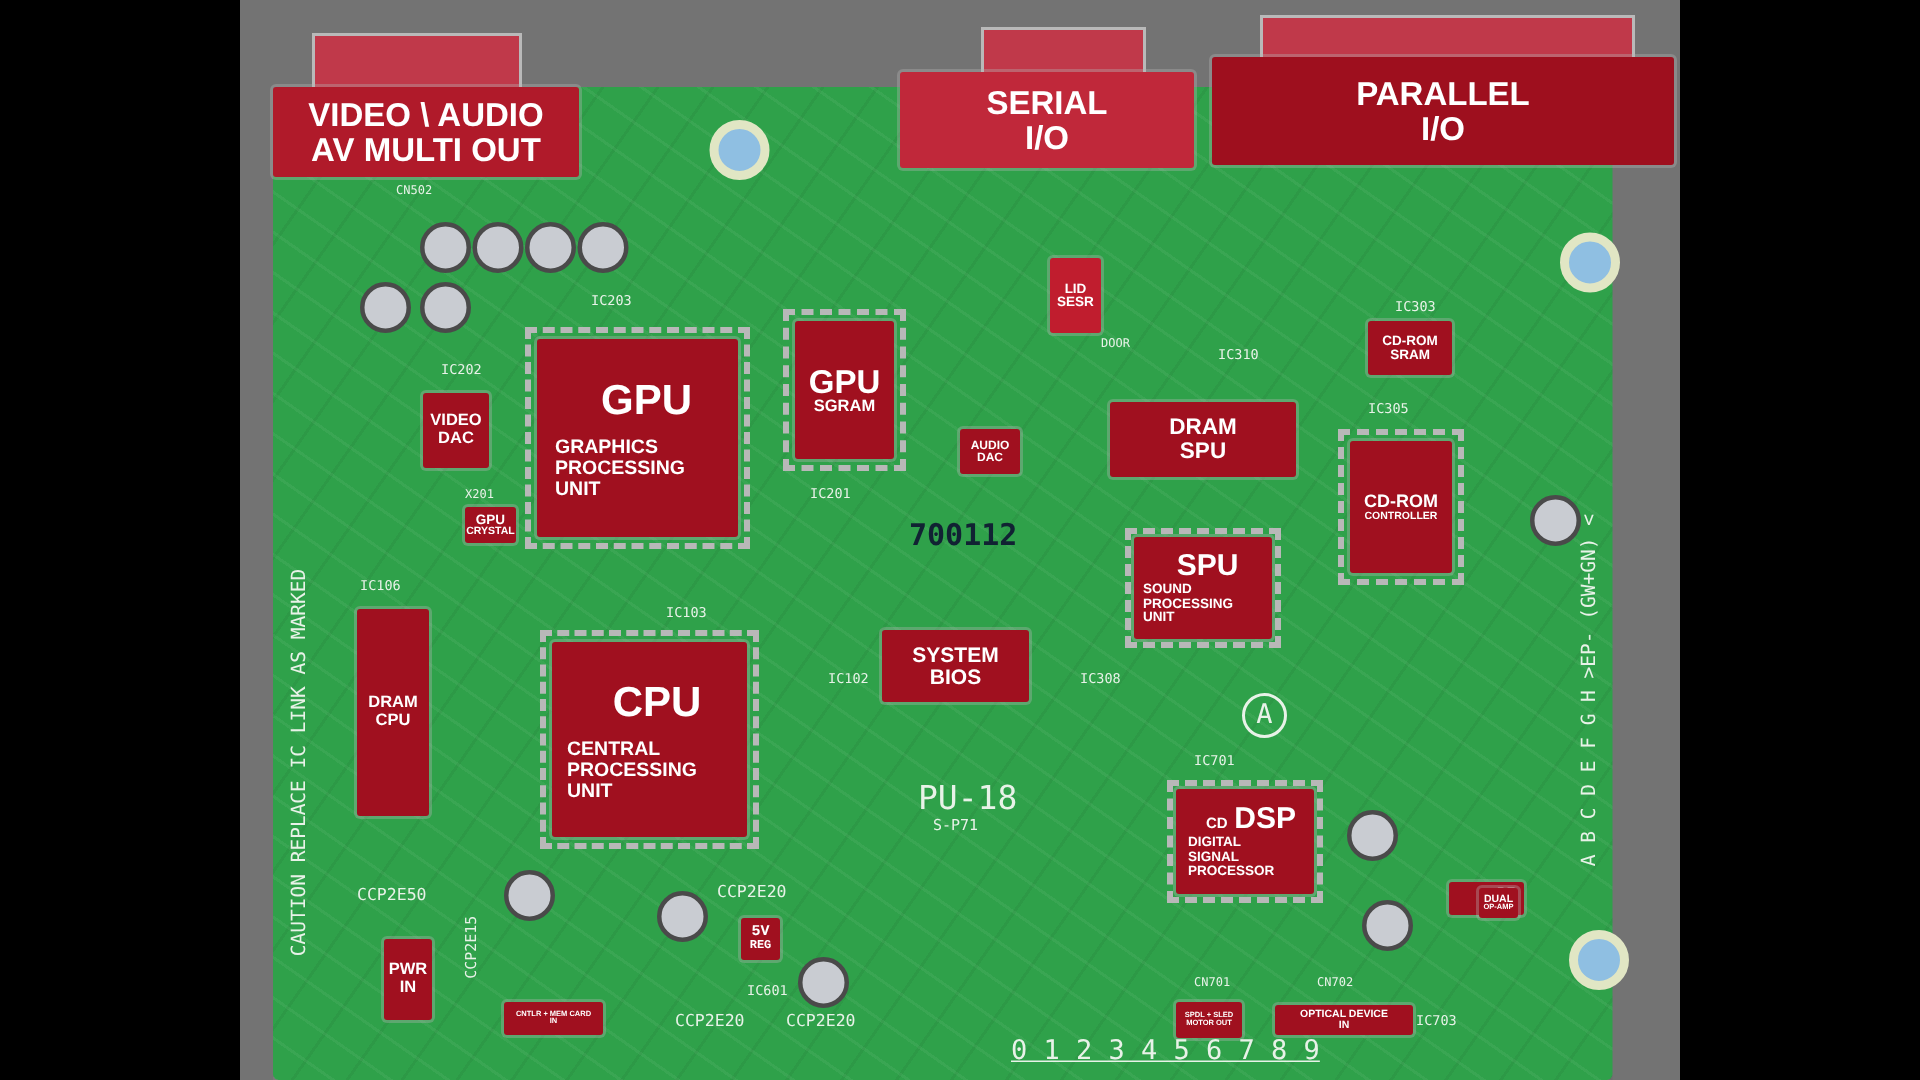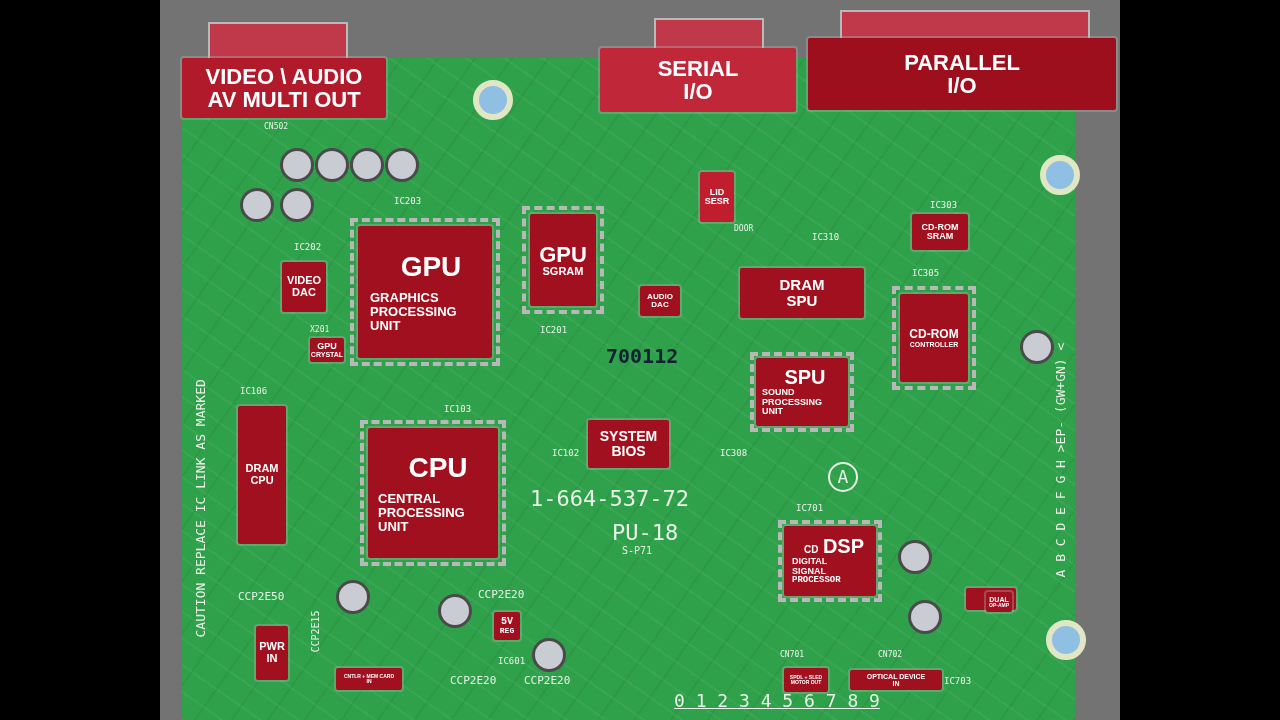--- a/index.html
+++ b/index.html
@@ -116,21 +116,21 @@
   </div>
 
   <div class="chip-pins" style="left:590px;top:352px;width:104px;height:80px;"></div>
   <div class="lbl" style="left:596px;top:358px;width:92px;height:68px;align-items:flex-start;padding-left:6px;">
     <span style="align-self:center;font-size:20px;">SPU</span>
     <span style="font-size:9px;">SOUND</span>
     <span style="font-size:9px;">PROCESSING</span>
     <span style="font-size:9px;">UNIT</span>
   </div>
 
-  <div class="lbl" style="left:428px;top:420px;width:81px;height:48px;font-size:14px;">
+  <div class="lbl" style="left:428px;top:420px;width:98px;height:48px;font-size:14px;">
     <span>SYSTEM</span>
     <span>BIOS</span>
   </div>
 
   <div class="lbl" style="left:78px;top:406px;width:48px;height:138px;font-size:11px;">
     <span>DRAM</span>
     <span>CPU</span>
   </div>
 
   <div class="chip-pins" style="left:200px;top:420px;width:146px;height:146px;"></div>
@@ -142,21 +142,21 @@
   </div>
 
   <div class="chip-pins" style="left:618px;top:520px;width:104px;height:82px;"></div>
   <div class="lbl" style="left:624px;top:526px;width:92px;height:70px;align-items:flex-start;padding-left:8px;">
     <div style="align-self:center;">
       <span style="font-size:10px;">CD</span>
       <span style="font-size:20px;">DSP</span>
     </div>
     <span style="font-size:9px;">DIGITAL</span>
     <span style="font-size:9px;">SIGNAL</span>
-    <span style="font-size:9px;font-family:Liberation Mono, monospace;">PROCESSOR</span>
+    <span style="font-size:9px;">PROCESSOR</span>
   </div>
 
   <div class="lbl" style="left:806px;top:588px;width:50px;height:22px;font-size:7px;padding-left:26px;">
     <span style="font-size:9px;">RF</span>
     <span>AMP</span>
   </div>
   <div class="lbl" style="left:826px;top:592px;width:26px;height:20px;font-size:5px;">
     <span style="font-size:7px;">DUAL</span>
     <span>OP-AMP</span>
   </div>
@@ -179,21 +179,20 @@
   <div class="lbl" style="left:624px;top:668px;width:44px;height:24px;font-size:5px;">
     <span>SPDL + SLED</span>
     <span>MOTOR OUT</span>
   </div>
 
   <div class="lbl" style="left:690px;top:670px;width:92px;height:20px;font-size:7px;">
     <span>OPTICAL DEVICE</span>
     <span>IN</span>
   </div>
 
-  <div class="silk" style="left:370px;top:486px;font-size:22px;">1-664-537-72</div>
   <div class="silk" style="left:452px;top:520px;font-size:22px;">PU-18</div>
   <div class="silk" style="left:462px;top:545px;font-size:10px;">S-P71</div>
   <div class="silk" style="left:446px;top:344px;font-size:20px;color:#123;font-weight:bold;">700112</div>
   <div class="silk" style="left:-110px;top:480px;font-size:13px;transform:rotate(-90deg);width:300px;">CAUTION REPLACE IC LINK AS MARKED</div>
   <div class="silk" style="left:730px;top:400px;font-size:13px;transform:rotate(-90deg);width:340px;">A B C D E F G H &gt;EP- (GW+GN) &lt;</div>
   <div class="silk" style="left:514px;top:690px;font-size:18px;text-decoration:underline;">0 1 2 3 4 5 6 7 8 9</div>
   <div class="silk" style="left:668px;top:462px;font-size:18px;border:2px solid #e8f2e8;border-radius:50%;width:26px;height:26px;text-align:center;line-height:26px;">A</div>
 
   <div class="silk" style="left:134px;top:242px;font-size:9px;">IC202</div>
   <div class="silk" style="left:234px;top:196px;font-size:9px;">IC203</div>
@@ -203,21 +202,21 @@
   <div class="silk" style="left:752px;top:268px;font-size:9px;">IC305</div>
   <div class="silk" style="left:80px;top:386px;font-size:9px;">IC106</div>
   <div class="silk" style="left:284px;top:404px;font-size:9px;">IC103</div>
   <div class="silk" style="left:392px;top:448px;font-size:9px;">IC102</div>
   <div class="silk" style="left:560px;top:448px;font-size:9px;">IC308</div>
   <div class="silk" style="left:636px;top:503px;font-size:9px;">IC701</div>
   <div class="silk" style="left:784px;top:640px;font-size:9px;margin-top:36px;">IC703</div>
   <div class="silk" style="left:338px;top:656px;font-size:9px;">IC601</div>
   <div class="silk" style="left:150px;top:325px;font-size:8px;">X201</div>
   <div class="silk" style="left:104px;top:122px;font-size:8px;">CN502</div>
-  <div class="silk" style="left:620px;top:650px;font-size:8px;">CN701</div>
+  <div class="silk" style="left:636px;top:650px;font-size:8px;">CN701</div>
   <div class="silk" style="left:718px;top:650px;font-size:8px;">CN702</div>
   <div class="silk" style="left:78px;top:590px;font-size:11px;">CCP2E50</div>
   <div class="silk" style="left:318px;top:588px;font-size:11px;">CCP2E20</div>
   <div class="silk" style="left:290px;top:674px;font-size:11px;">CCP2E20</div>
   <div class="silk" style="left:364px;top:674px;font-size:11px;">CCP2E20</div>
   <div class="silk" style="left:134px;top:626px;font-size:10px;transform:rotate(-90deg);">CCP2E15</div>
   <div class="silk" style="left:574px;top:224px;font-size:8px;">DOOR</div>
 </div>
 
 </body></html>

